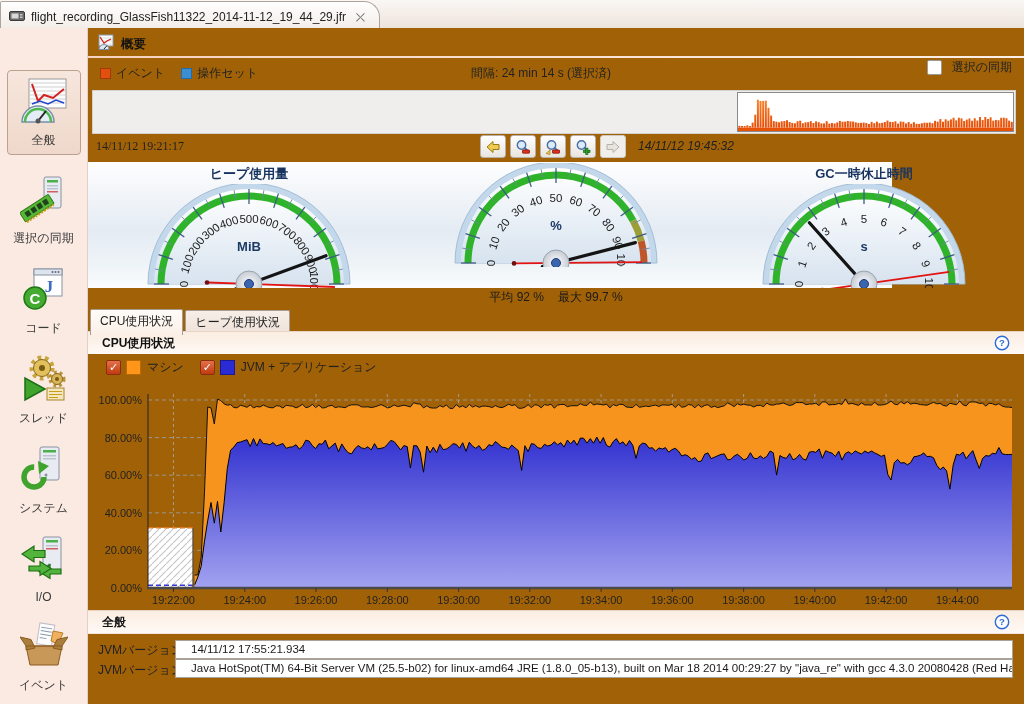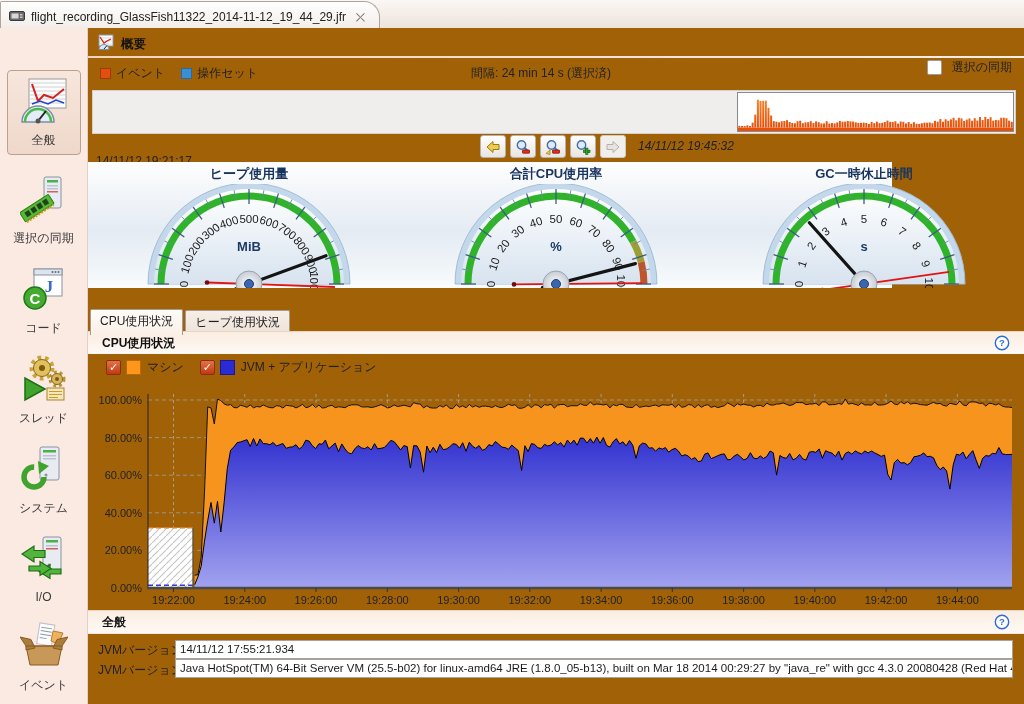--- a/index.html
+++ b/index.html
@@ -31,21 +31,21 @@
   .leg-sq{width:9px;height:9px;display:inline-block;}
   #interval{position:absolute;left:383px;top:37px;font-size:12px;color:#222;}
   #sync{position:absolute;right:12px;top:31px;display:flex;align-items:center;gap:10px;font-size:12px;text-align:right;}
   .cbx-empty{width:13px;height:13px;background:#FFF;border:1px solid #9A9A9A;border-radius:2px;}
   
   #strip{position:absolute;left:4px;top:62px;width:922px;height:42px;background:#F0EEEC;
     border:1px solid #D6D0CA;}
   #selbox{position:absolute;top:1px;height:38px;background:#FFF;border:1px solid #8A8A8A;box-sizing:content-box;}
   #selbox svg{display:block;width:100%;height:100%;}
   
-  #ts-start{position:absolute;left:8px;top:126px;font-size:12px;color:#222;}
+  #ts-start{position:absolute;left:8px;top:111px;font-size:12px;color:#222;font-family:Liberation Serif, serif;}
   #ts-end{position:absolute;left:550px;top:111px;font-size:12px;color:#222;font-style:italic;}
   #navbtns{position:absolute;left:392px;top:107px;display:flex;gap:4px;}
   .navbtn{width:26px;height:23px;border:1px solid #B8AFA6;border-radius:3px;padding:1px;
     background:linear-gradient(#FFFFFF,#E9E4DE);cursor:pointer;}
   .navbtn svg{width:16px;height:16px;display:block;margin:1px auto;}
   .navbtn.disabled{background:#F1EFEC;border-color:#CFC9C2;}
   
   #gaugeband{position:absolute;left:0;top:134px;width:804px;height:126px;
     background:linear-gradient(#FEFEFE 0%,#E4EBF3 55%,#EFF4F8 82%,#FAFCFD 100%);}
   .gauge{position:absolute;top:0;width:250px;height:126px;text-align:center;}
@@ -71,21 +71,21 @@
     background:linear-gradient(#E4714A,#C03A0E);color:#FFF;display:inline-flex;
     align-items:center;justify-content:center;cursor:pointer;}
   .cbx::before{content:"\2713";font-size:11px;font-weight:bold;line-height:1;}
   .swatch{width:13px;height:13px;display:inline-block;margin-left:5px;}
   .cl-label{margin-left:6px;margin-right:16px;}
   
   #cpuchart{position:absolute;left:8px;top:354px;width:924px;height:228px;}
   
   .fl{position:absolute;left:10px;font-size:12px;color:#222;}
   .fv{position:absolute;left:87px;width:838px;height:19px;border:1px solid #A9A29A;background:#FFF;
-    font-size:11.5px;line-height:17px;padding:0 4px;white-space:nowrap;overflow:hidden;box-sizing:border-box;color:#1A1A1A;}
+    font-size:11.5px;line-height:17px;padding:0 15px;white-space:nowrap;overflow:hidden;box-sizing:border-box;color:#1A1A1A;}
 </style>
 </head>
 <body>
 
 <div id="app">
 
   <div id="tabbar">
     <div id="editor-tab">
       <span class="ticon"><svg width="16" height="12" viewBox="0 0 16 12">
             <rect x="0.5" y="1.5" width="15" height="9" rx="1.5" fill="#6A6A6A" stroke="#3A3A3A"></rect>
@@ -405,21 +405,20 @@
             <text x="185.0" y="104.0" font-size="11.5" fill="#1A1A1A" text-anchor="middle" transform="rotate(90.0 185.0 100.0)">1000</text>
             <text x="120" y="67" font-size="13" font-weight="bold" fill="#1C3A66" text-anchor="middle">MiB</text>
             <line x1="78.0" y1="98.5" x2="205.9" y2="103.0" stroke="#E11414" stroke-width="1.8"></line>
             <circle cx="78.0" cy="98.5" r="2.3" fill="#6E0E0E"></circle>
             <line x1="106.9" y1="104.8" x2="197.0" y2="71.7" stroke="#141414" stroke-width="3.2" stroke-linecap="round"></line>
             <circle cx="120" cy="100" r="13" fill="url(#hg0)" stroke="#9AA4B0"></circle>
             <circle cx="120" cy="100" r="4.5" fill="#3A66B0" stroke="#1E3C78"></circle>
           </svg>
       </div>
       <div class="gauge" id="g1" style="left:343px">
-        <div class="gauge-title">合計CPU使用率</div>
         <svg viewBox="0 0 240 104">
             <defs>
               <linearGradient id="fg1" x1="0" y1="0" x2="0" y2="1">
                 <stop offset="0" stop-color="#FFFFFF"></stop>
                 <stop offset="1" stop-color="#D7E3EF"></stop>
               </linearGradient>
               <radialGradient id="hg1">
                 <stop offset="0" stop-color="#FFFFFF"></stop>
                 <stop offset="1" stop-color="#C6CCD4"></stop>
               </radialGradient>
@@ -519,20 +518,23 @@
             <text x="185.0" y="104.0" font-size="11.5" fill="#1A1A1A" text-anchor="middle" transform="rotate(90.0 185.0 100.0)">10</text>
             <text x="120" y="67" font-size="13" font-weight="bold" fill="#1C3A66" text-anchor="middle">s</text>
             <line x1="78.4" y1="106.0" x2="205.1" y2="87.8" stroke="#E11414" stroke-width="1.8"></line>
             <circle cx="78.4" cy="106.0" r="2.3" fill="#6E0E0E"></circle>
             <line x1="129.3" y1="110.4" x2="65.4" y2="38.8" stroke="#141414" stroke-width="3.2" stroke-linecap="round"></line>
             <circle cx="120" cy="100" r="13" fill="url(#hg2)" stroke="#9AA4B0"></circle>
             <circle cx="120" cy="100" r="4.5" fill="#3A66B0" stroke="#1E3C78"></circle>
           </svg>
       </div>
     </div>
+    <div class="gauge-stats" style="left:343px">
+      <span>平均 92 %</span><span>最大 99.7 %</span>
+    </div>
 
     <div id="viewtabs">
       <span class="vtab active">CPU使用状況</span>
       <span class="vtab">ヒープ使用状況</span>
     </div>
 
     <div class="sect-head" id="cpuhead">
       <span class="sect-title">CPU使用状況</span>
       <span class="help">
           <svg viewBox="0 0 16 16">

